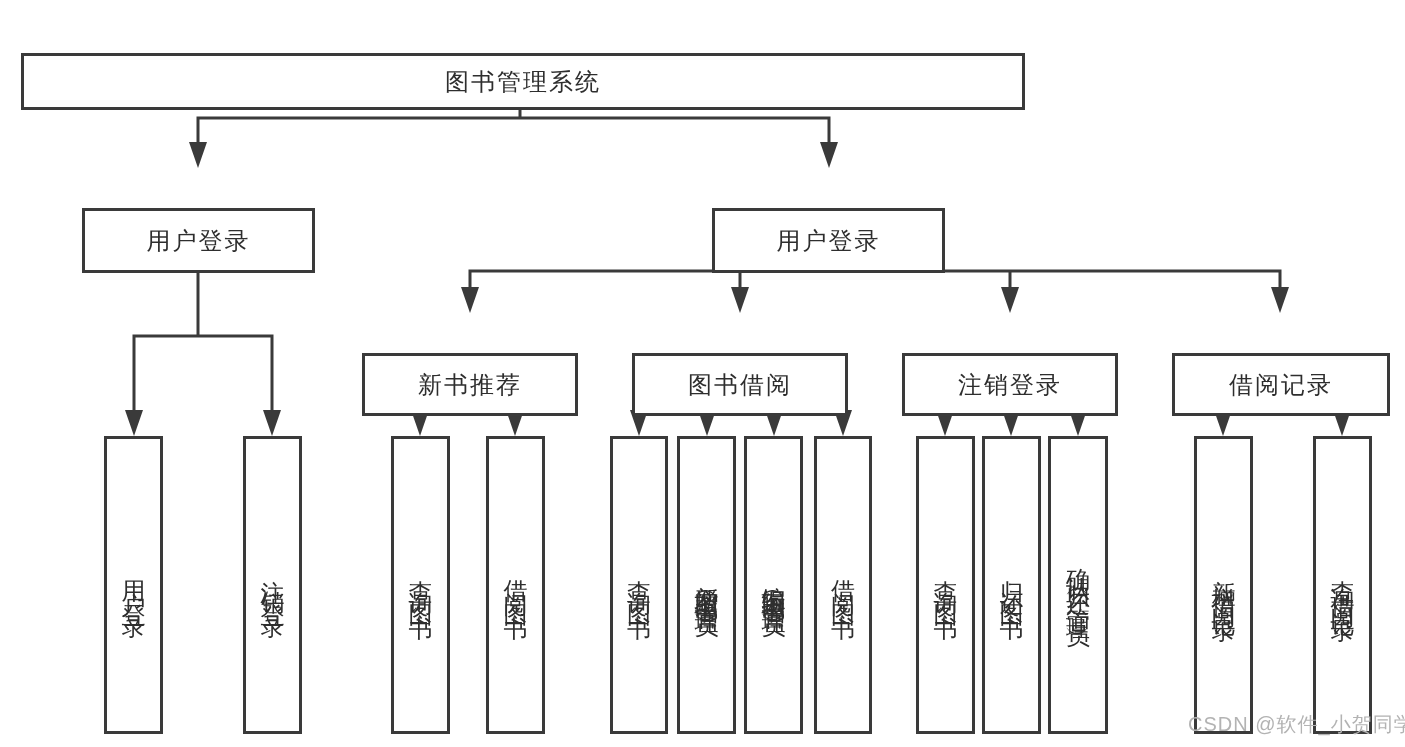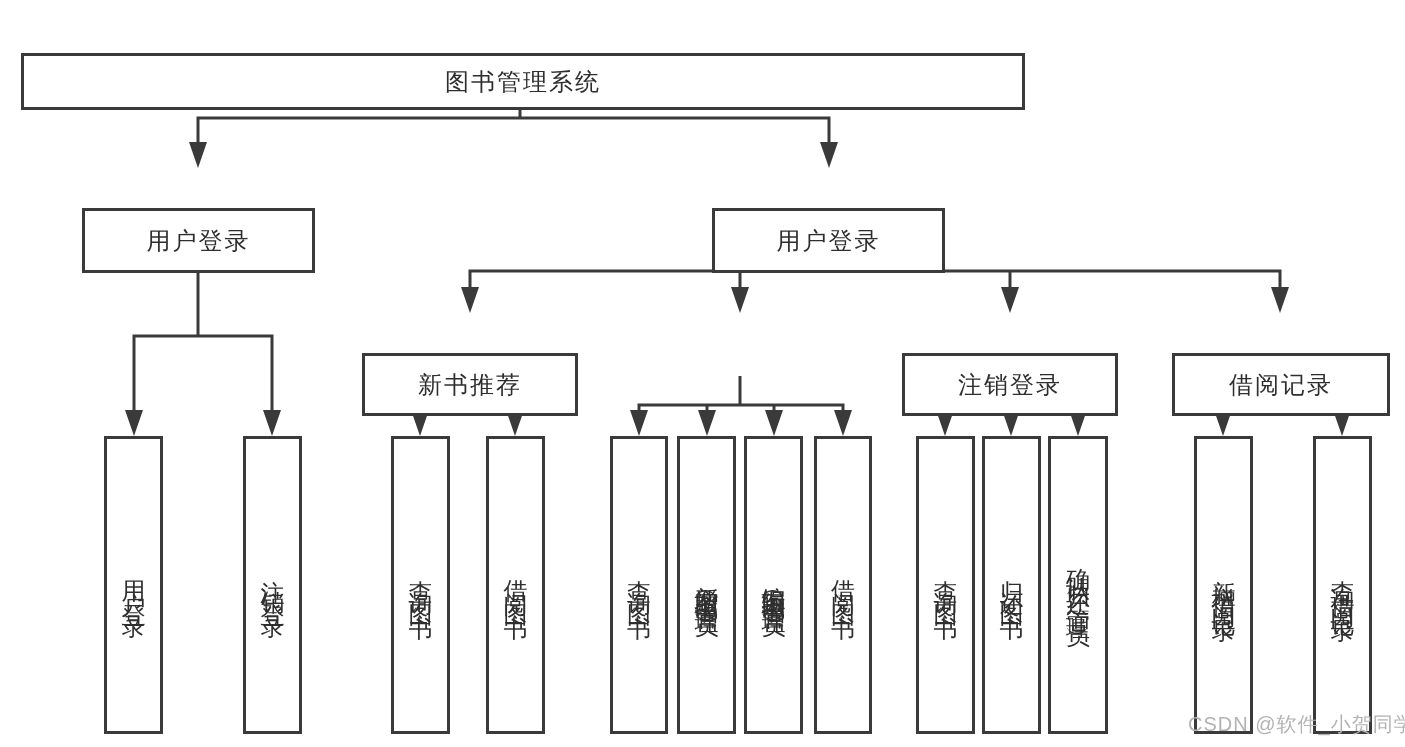--- a/index.html
+++ b/index.html
@@ -140,20 +140,21 @@
       <path class="a" d="M1333 410 H1351 L1342 436 Z"></path>
     </g>
   </svg>
 
   <div class="box h" style="left:21px; top:13px; width:1004px; height:57px;">图书管理系统</div>
 
   <div class="box h" style="left:82px; top:168px; width:233px; height:65px;">用户登录</div>
   <div class="box h" style="left:712px; top:168px; width:233px; height:65px;">用户登录</div>
 
   <div class="box h" style="left:362px; top:313px; width:216px; height:63px;">新书推荐</div>
+  <div class="box h" style="left:632px; top:313px; width:216px; height:63px;">图书借阅</div>
   <div class="box h" style="left:902px; top:313px; width:216px; height:63px;">注销登录</div>
   <div class="box h" style="left:1172px; top:313px; width:218px; height:63px;">借阅记录</div>
 
   <div class="box v v4" style="left:104px; top:436px; width:59px; height:298px;">用户登录</div>
   <div class="box v v4" style="left:243px; top:436px; width:59px; height:298px;">注销登录</div>
 
   <div class="box v v4" style="left:391px; top:436px; width:59px; height:298px;">查询图书</div>
   <div class="box v v4" style="left:486px; top:436px; width:59px; height:298px;">借阅图书</div>
 
   <div class="box v v4" style="left:610px; top:436px; width:58px; height:298px;">查询图书</div>

